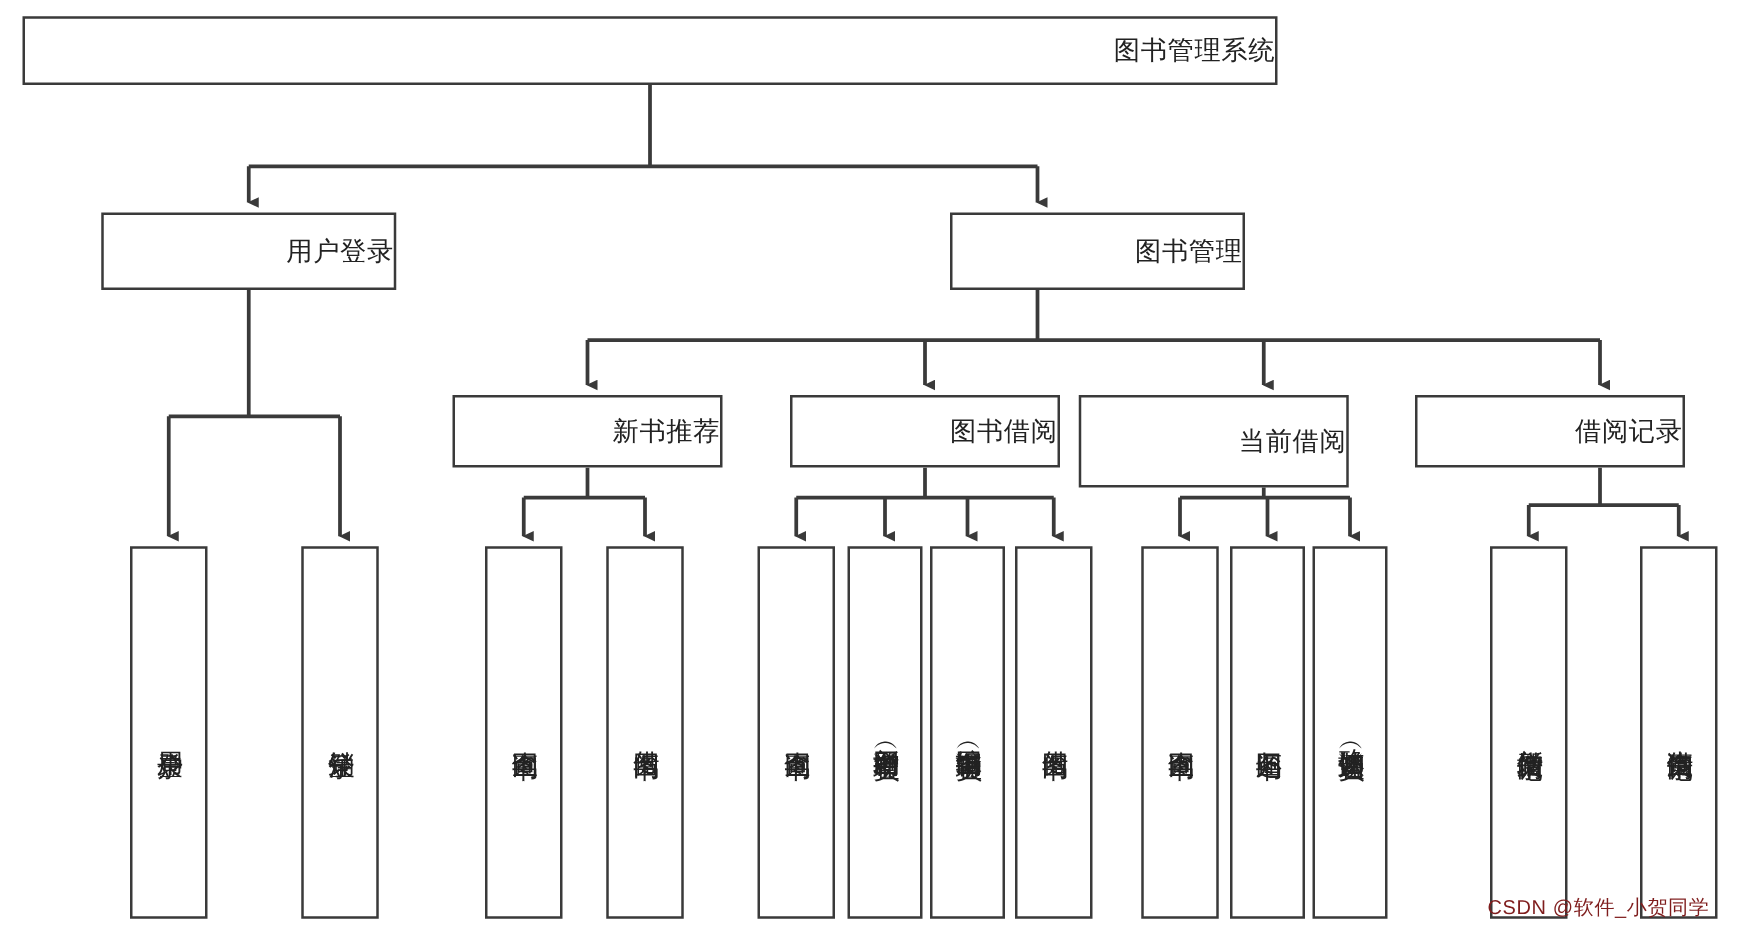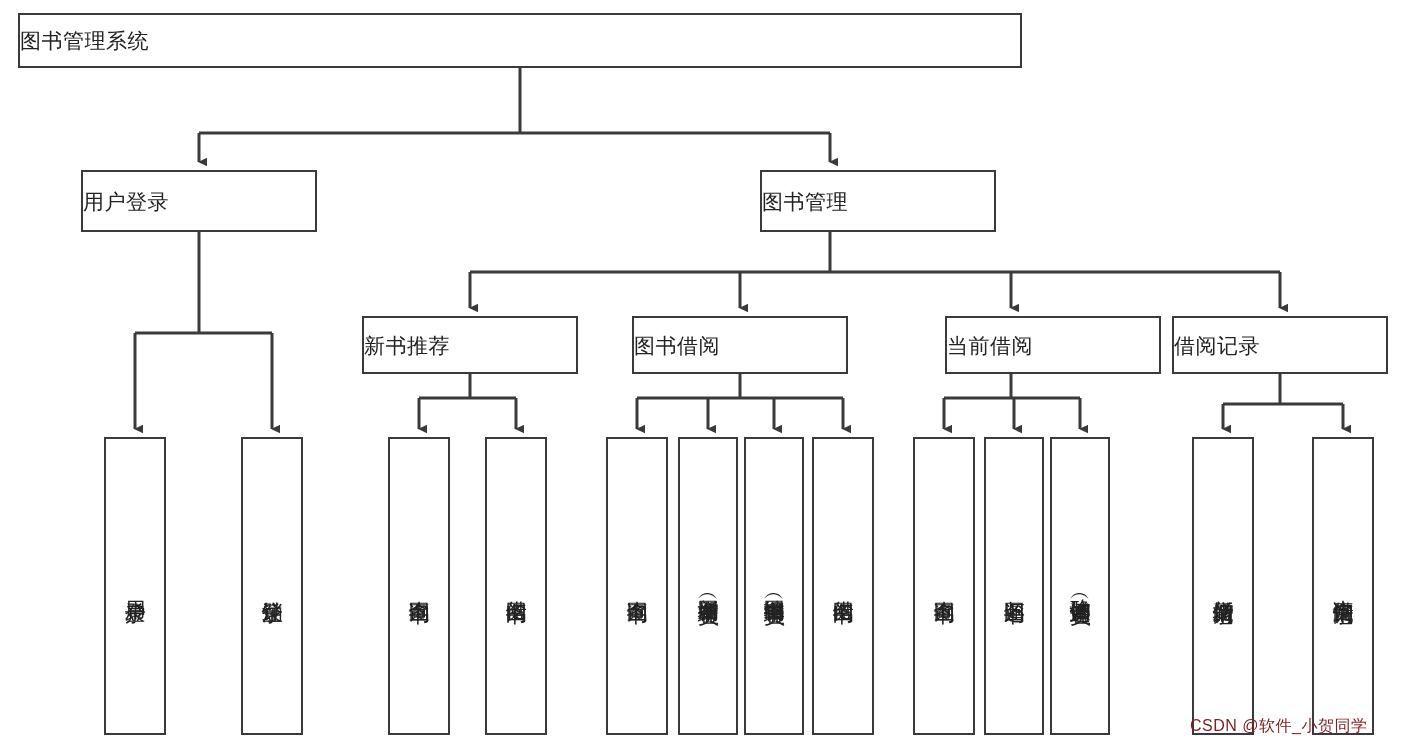--- a/index.html
+++ b/index.html
@@ -24,21 +24,21 @@
     width: 1405px;
     height: 747px;
   }
   .node-box {
     position: absolute;
     box-sizing: border-box;
     border: 2.5px solid #3a3a3a;
     background: #ffffff;
     display: flex;
     align-items: center;
-    justify-content: flex-start;
+    justify-content: flex-end;
     color: #222222;
   }
   .node-box.horizontal {
     font-size: 21px;
     letter-spacing: 0.5px;
   }
   .node-label-h {
     white-space: nowrap;
     line-height: 1;
   }
@@ -130,24 +130,24 @@
   <div class="node-box horizontal" style="left:712px; top:170px; width:236px; height:62px;margin-left:48px;">
     <span class="node-label-h">图书管理</span>
   </div>
 
   <div class="node-box horizontal" style="left:632px; top:316px; width:216px; height:58px;">
     <span class="node-label-h">图书借阅</span>
   </div>
   <div class="node-box horizontal" style="left:362px; top:316px; width:216px; height:58px;">
     <span class="node-label-h">新书推荐</span>
   </div>
-  <div class="node-box horizontal" style="left:945px; top:316px; width:216px; height:58px;">
+  <div class="node-box horizontal" style="left:863px; top:316px; width:216px; height:74px;">
     <span class="node-label-h">当前借阅</span>
   </div>
-  <div class="node-box horizontal" style="left:1172px; top:316px; width:216px; height:58px;">
+  <div class="node-box horizontal" style="left:1132px; top:316px; width:216px; height:58px;">
     <span class="node-label-h">借阅记录</span>
   </div>
 
   <div class="node-box vertical" style="left:104px; top:437px; width:62px; height:298px;">
     <span class="node-label-v">用户登录</span>
   </div>
   <div class="node-box vertical" style="left:241px; top:437px; width:62px; height:298px;">
     <span class="node-label-v">注销登录</span>
   </div>
   <div class="node-box vertical" style="left:388px; top:437px; width:62px; height:298px;">

